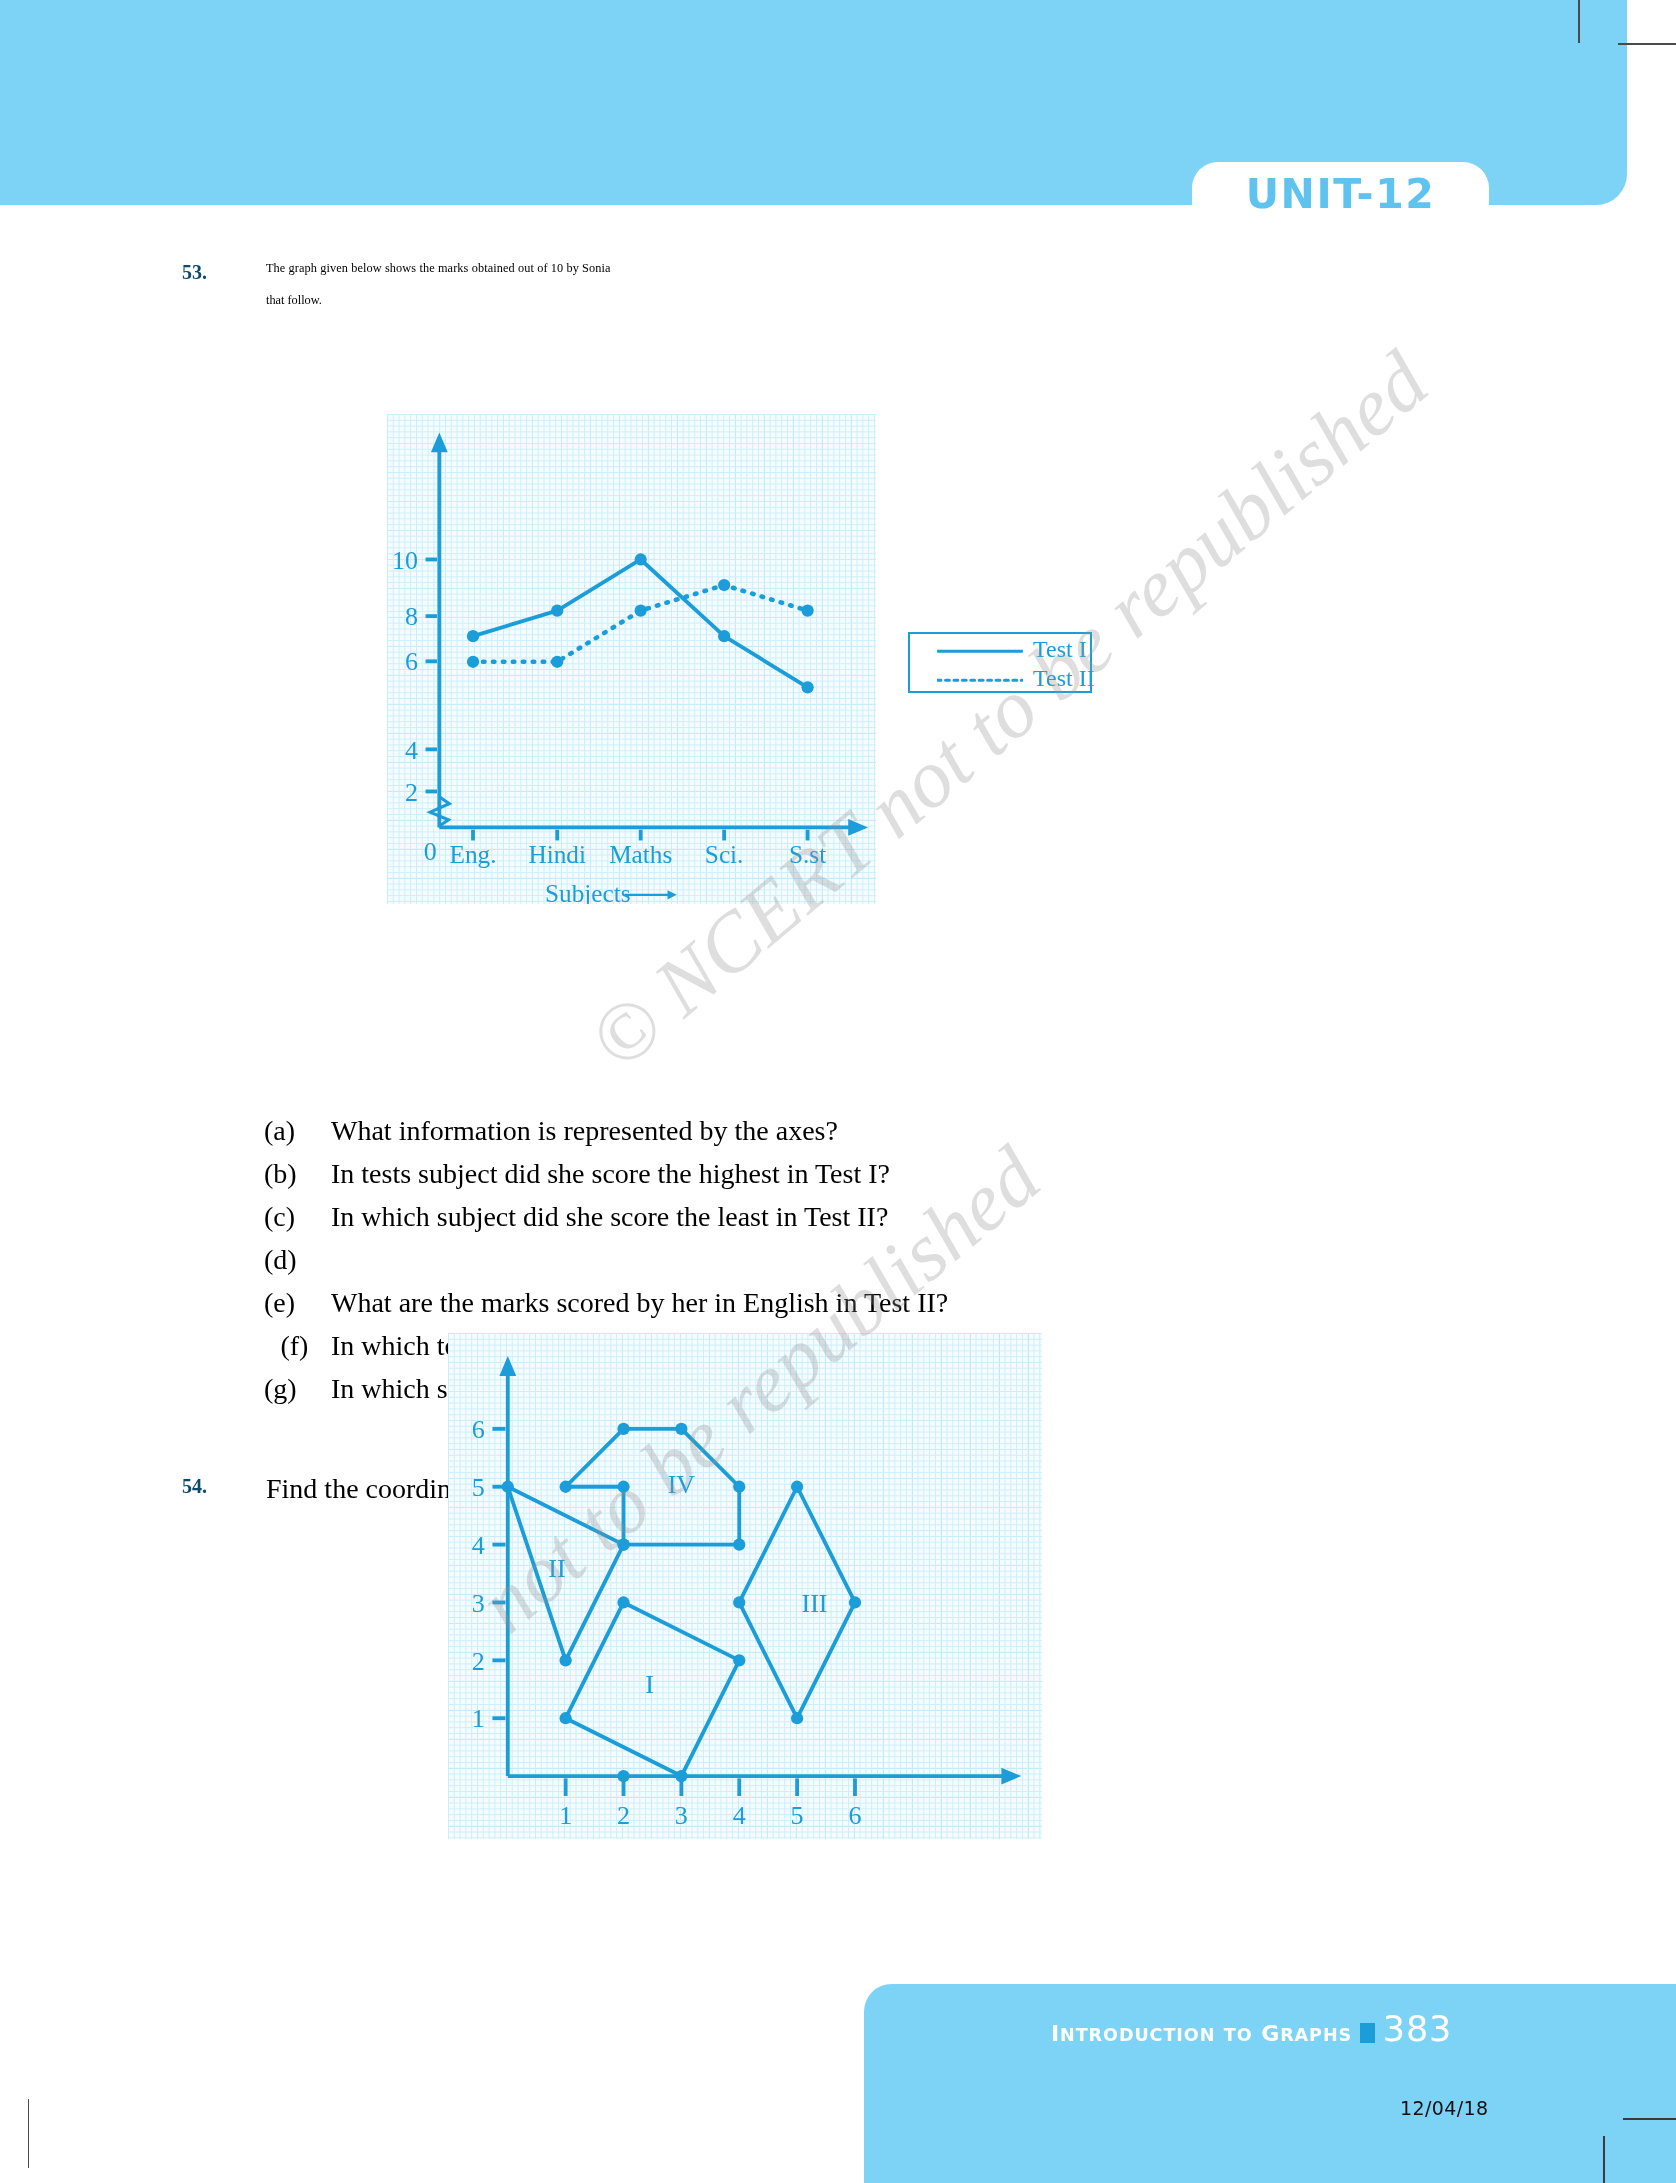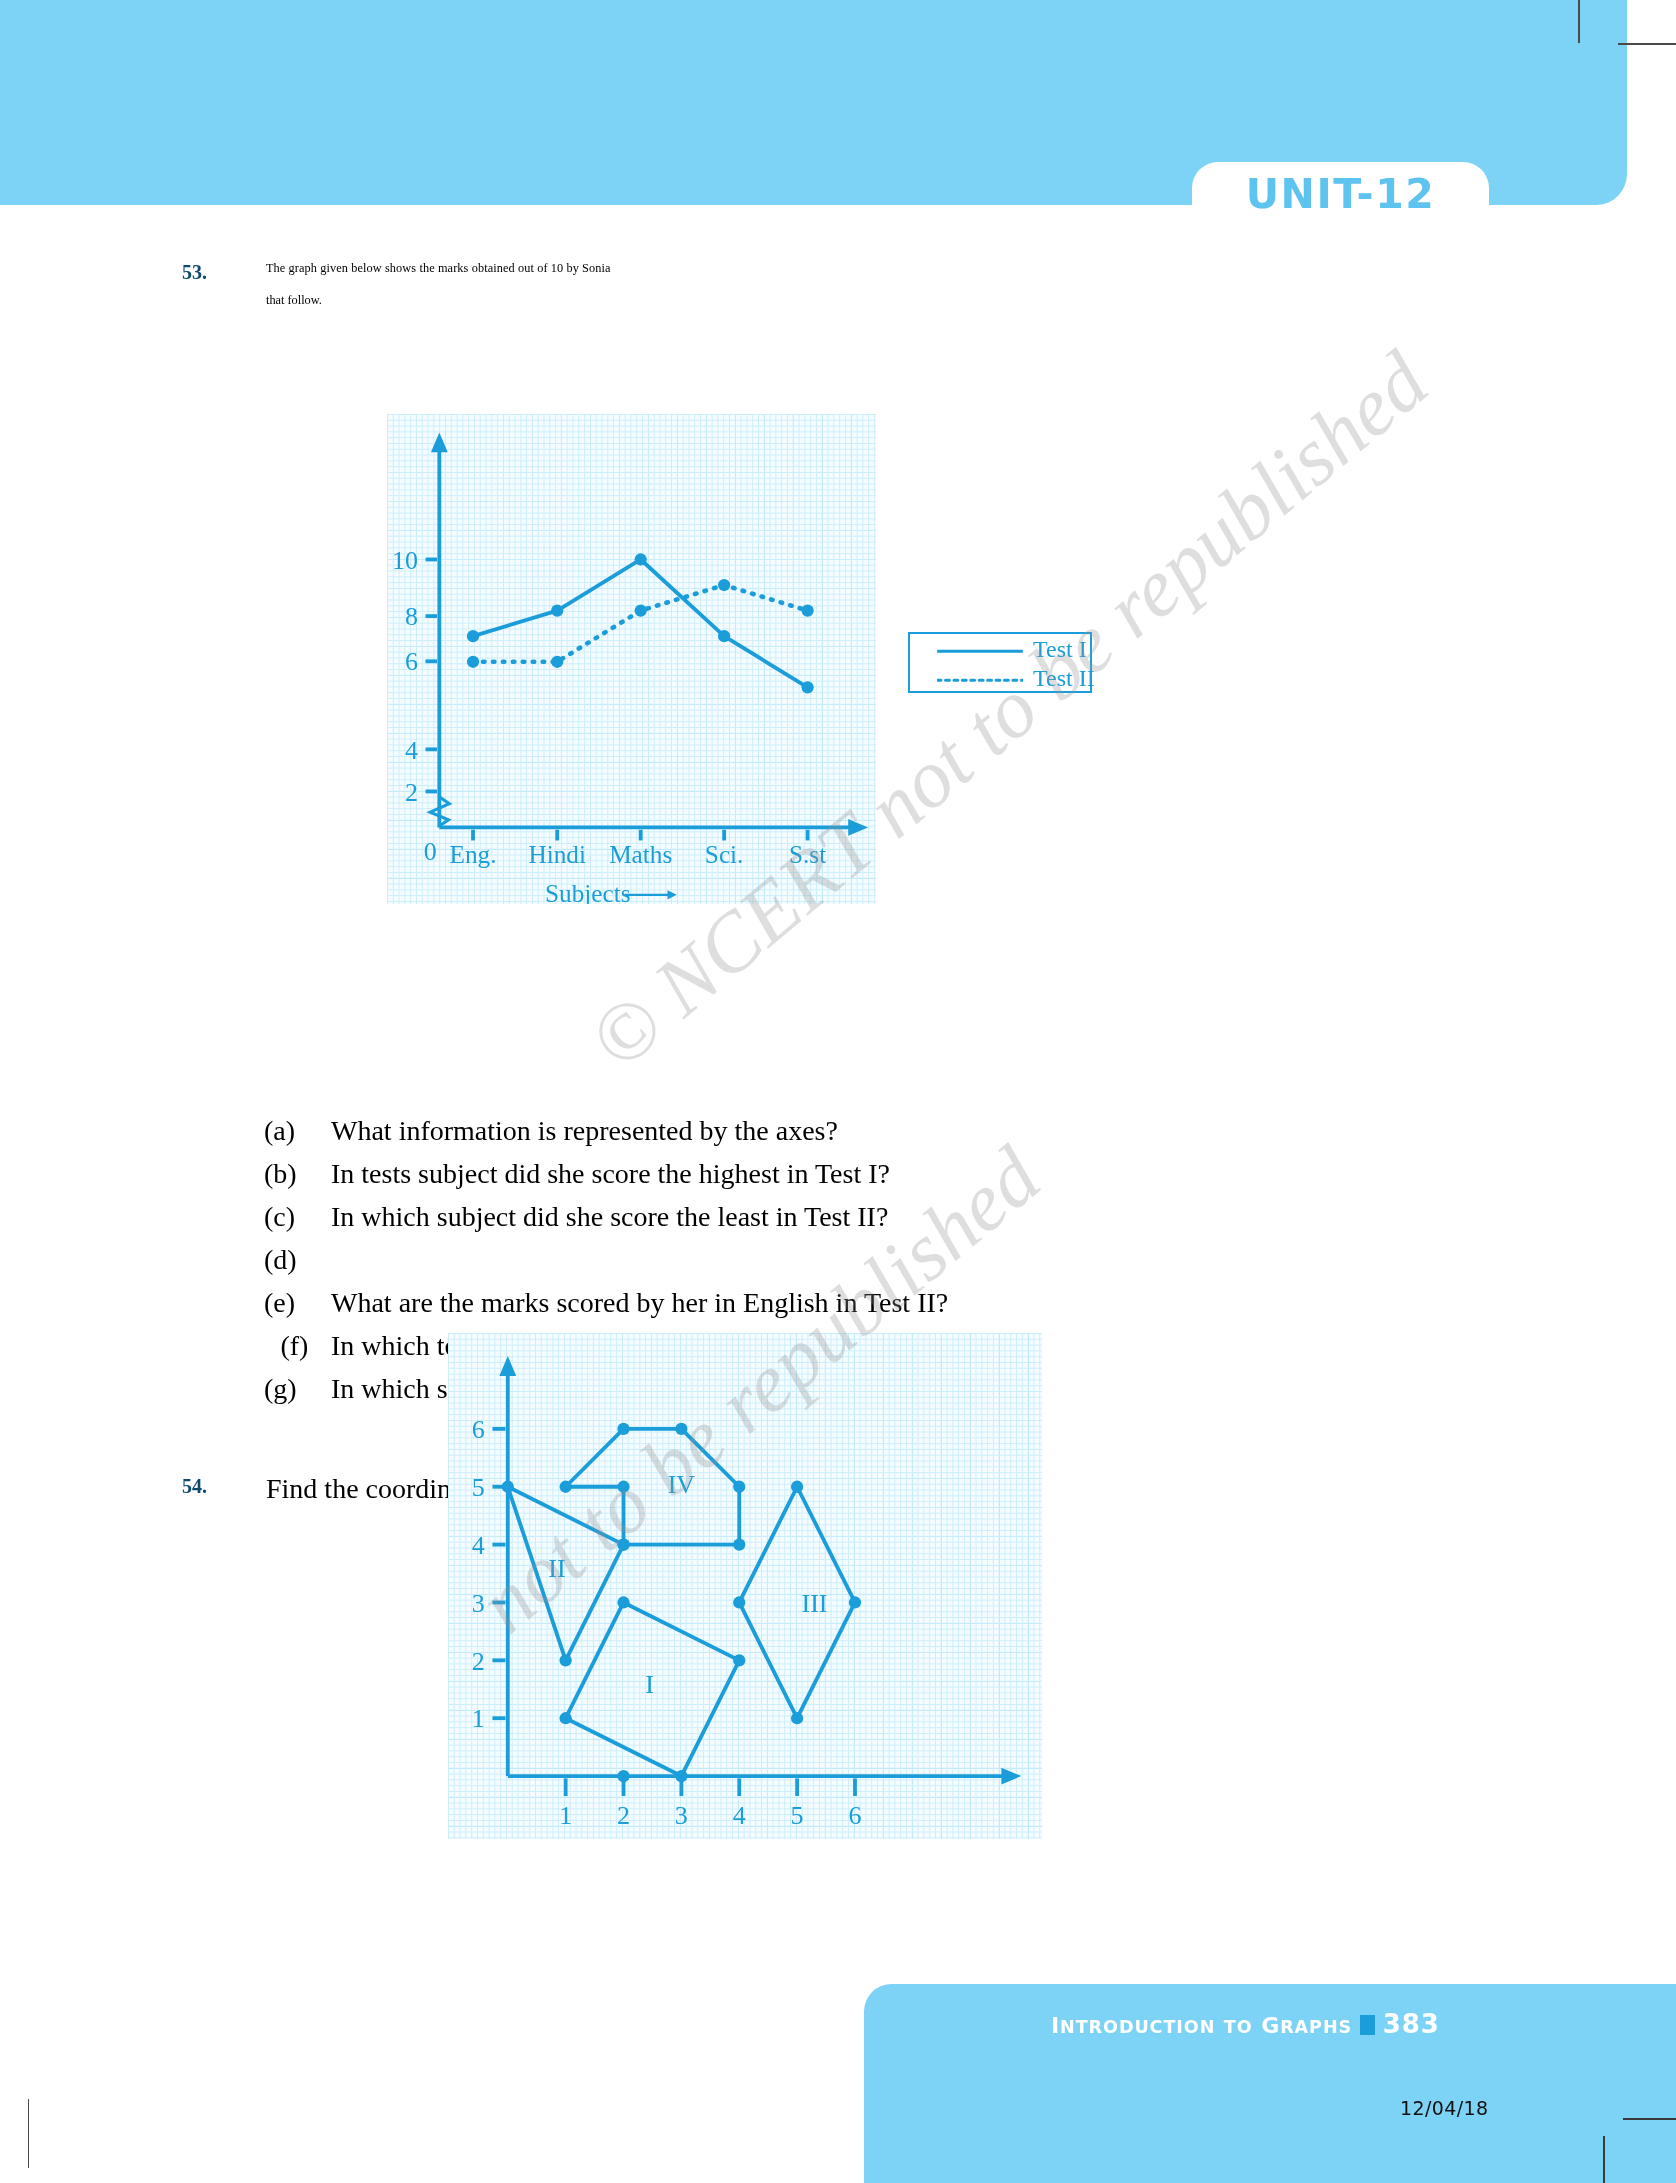--- a/index.html
+++ b/index.html
@@ -141,21 +141,21 @@
     white-space:nowrap;
   }
   #footer-text .sc { font-size:22px; }
   #footer-text .scsm { font-size:17.6px; }
   #footer-sq {
     display:inline-block; width:15.3px; height:20px;
     background:#1b9dd9; margin:0 7.7px -2.3px 7.7px;
   }
   #footer-page {
     font-family:"DejaVu Sans", sans-serif;
-    font-weight:bold; color:#ffffff; font-size:26px;
+    font-weight:normal; color:#ffffff; font-size:35px;
   }
   #date-stamp {
     position:absolute; left:1400px; top:2097px;
     font-family:"DejaVu Sans", sans-serif;
     font-size:19px; color:#111; letter-spacing:0.4px;
   }
   #footer-rule {
     position:absolute; left:1623px; top:2118px; width:54px; height:1.5px;
     background:#3a3a3a;
   }

